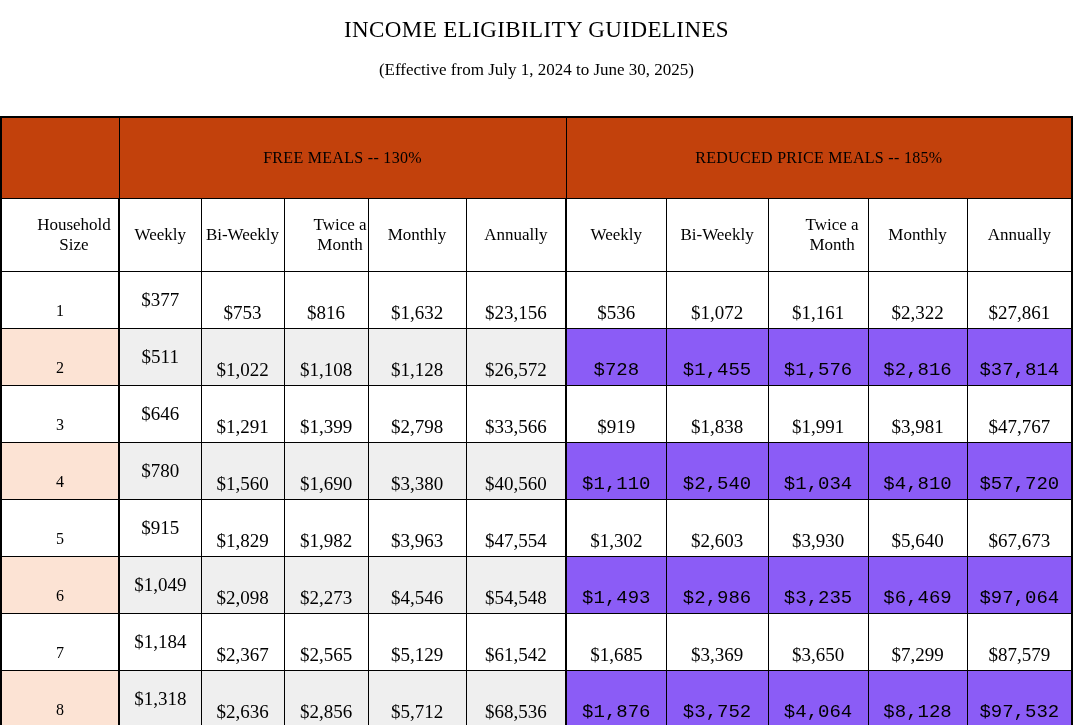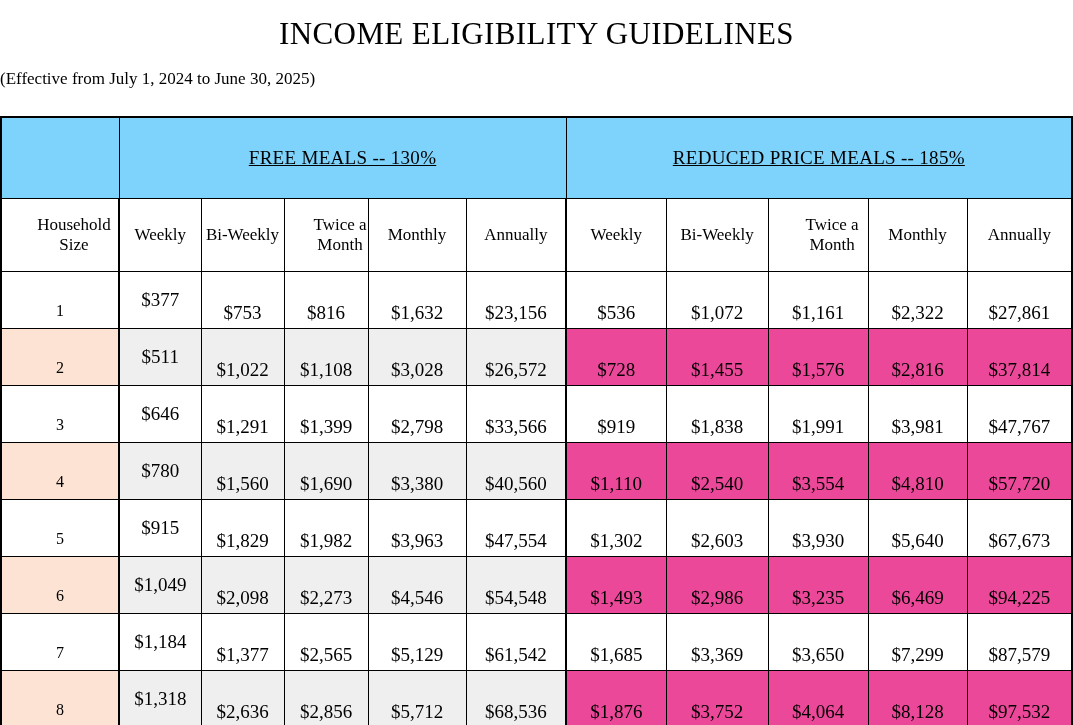--- a/index.html
+++ b/index.html
@@ -19,27 +19,28 @@
   .page {
     width: 1073px;
     height: 725px;
     position: relative;
     box-sizing: border-box;
   }
 
   
   .doc-title {
     text-align: center;
-    font-size: 31px;
+    font-size: 23px;
     letter-spacing: 0.4px;
     margin: 17px 0 0 0;
     line-height: 1.1;
     font-weight: normal;
   }
   .doc-subtitle {
+    text-align: center;
     font-size: 17px;
     margin: 19px 0 0 0;
     line-height: 1.1;
     font-weight: normal;
   }
 
   
   .table-wrap {
     position: absolute;
     left: 0;
@@ -72,25 +73,24 @@
   col.c-a1   { width: 100px; }
   col.c-w2   { width: 100px; }
   col.c-b2   { width: 102px; }
   col.c-t2   { width: 100px; }
   col.c-m2   { width: 99px;  }
   col.c-a2   { width: 105px; }
 
   
   tr.section-row td {
     height: 80px;
-    font-size: 19px;
+    font-size: 16px;
     letter-spacing: 0.3px;
-    background: #7dd3fc;
+    background: #c2410c;
     vertical-align: middle;
-    text-decoration: underline;
   }
   td.sec-blank {
     border-bottom: 1px solid #000;
   }
   td.sec-free {
     border-left: 2px solid #000;
     border-right: 2px solid #000;
   }
   td.sec-reduced {
     border-right: 2px solid #000;
@@ -132,21 +132,21 @@
   }
   tr.data-row td.wk1 {
     font-size: 19px;
     vertical-align: middle;
     padding-bottom: 0;
   }
 
   
   td.hh-cell.shade  { background: #fce3d4; }
   td.free.shade     { background: #efefef; }
-  td.reduced.shade  { background: #ec4899; }
+  td.reduced.shade  { background: #8b5cf6; font-family: Liberation Mono, monospace; }
 
   td.free.first-free       { border-left: 2px solid #000; }
   td.reduced.first-reduced { border-left: 2px solid #000; margin-left: 23px; }
 
   .hh-label-line { display: block; padding-left: 28px; }
 </style>
 </head>
 <body>
 
 <div class="page">
@@ -209,21 +209,21 @@
             <td class="reduced">$1,072</td>
             <td class="reduced">$1,161</td>
             <td class="reduced">$2,322</td>
             <td class="reduced">$27,861</td>
           </tr>
           <tr class="data-row">
             <td class="hh-cell shade">2</td>
             <td class="free shade first-free wk1">$511</td>
             <td class="free shade">$1,022</td>
             <td class="free shade">$1,108</td>
-            <td class="free shade">$3,028</td>
+            <td class="free shade">$1,128</td>
             <td class="free shade">$26,572</td>
             <td class="reduced shade first-reduced">$728</td>
             <td class="reduced shade">$1,455</td>
             <td class="reduced shade">$1,576</td>
             <td class="reduced shade">$2,816</td>
             <td class="reduced shade">$37,814</td>
           </tr>
           <tr class="data-row">
             <td class="hh-cell">3</td>
             <td class="free first-free wk1">$646</td>
@@ -239,21 +239,21 @@
           </tr>
           <tr class="data-row">
             <td class="hh-cell shade">4</td>
             <td class="free shade first-free wk1">$780</td>
             <td class="free shade">$1,560</td>
             <td class="free shade">$1,690</td>
             <td class="free shade">$3,380</td>
             <td class="free shade">$40,560</td>
             <td class="reduced shade first-reduced">$1,110</td>
             <td class="reduced shade">$2,540</td>
-            <td class="reduced shade">$3,554</td>
+            <td class="reduced shade">$1,034</td>
             <td class="reduced shade">$4,810</td>
             <td class="reduced shade">$57,720</td>
           </tr>
           <tr class="data-row">
             <td class="hh-cell">5</td>
             <td class="free first-free wk1">$915</td>
             <td class="free">$1,829</td>
             <td class="free">$1,982</td>
             <td class="free">$3,963</td>
             <td class="free">$47,554</td>
@@ -267,26 +267,26 @@
             <td class="hh-cell shade">6</td>
             <td class="free shade first-free wk1">$1,049</td>
             <td class="free shade">$2,098</td>
             <td class="free shade">$2,273</td>
             <td class="free shade">$4,546</td>
             <td class="free shade">$54,548</td>
             <td class="reduced shade first-reduced">$1,493</td>
             <td class="reduced shade">$2,986</td>
             <td class="reduced shade">$3,235</td>
             <td class="reduced shade">$6,469</td>
-            <td class="reduced shade">$94,225</td>
+            <td class="reduced shade">$97,064</td>
           </tr>
           <tr class="data-row">
             <td class="hh-cell">7</td>
             <td class="free first-free wk1">$1,184</td>
-            <td class="free">$1,377</td>
+            <td class="free">$2,367</td>
             <td class="free">$2,565</td>
             <td class="free">$5,129</td>
             <td class="free">$61,542</td>
             <td class="reduced first-reduced">$1,685</td>
             <td class="reduced">$3,369</td>
             <td class="reduced">$3,650</td>
             <td class="reduced">$7,299</td>
             <td class="reduced">$87,579</td>
           </tr>
           <tr class="data-row">

